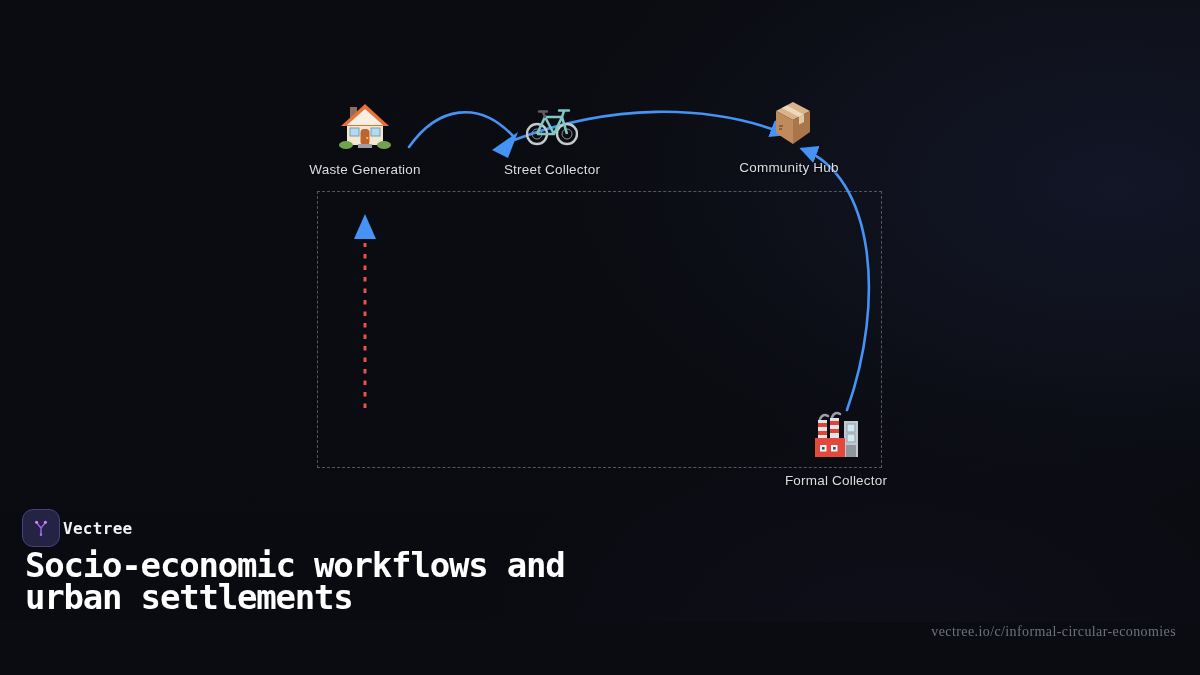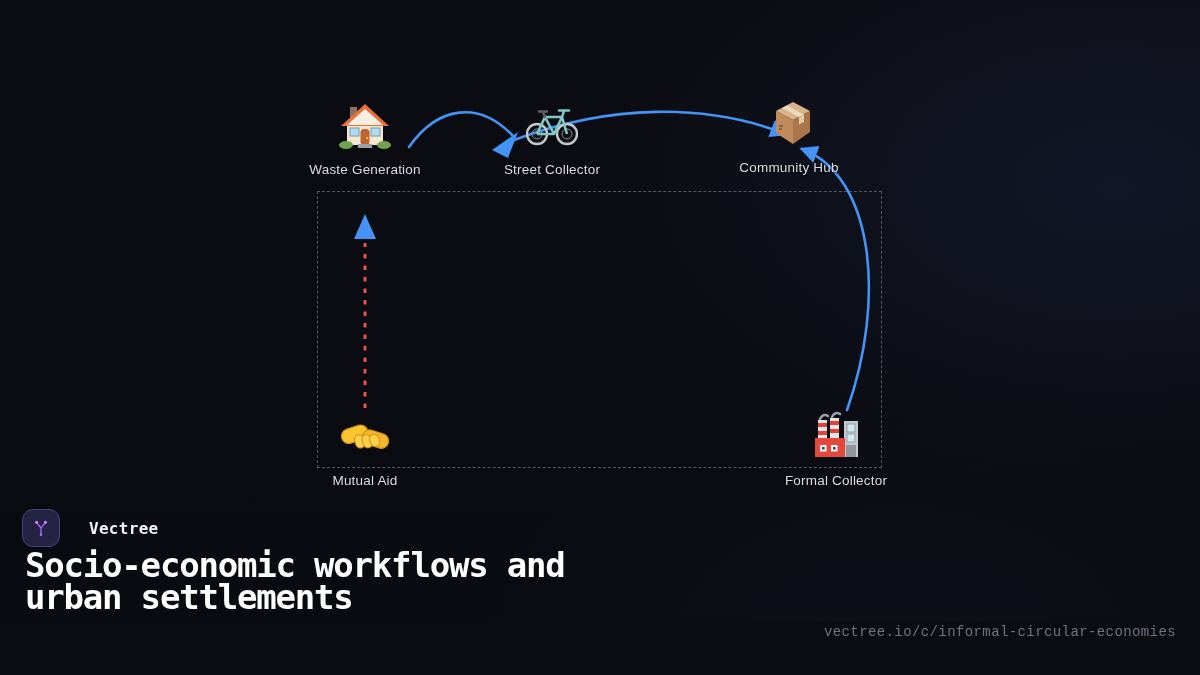--- a/index.html
+++ b/index.html
@@ -50,21 +50,21 @@
   }
   .n-waste    { left: 305px; top:  99px; }
   .n-street   { left: 492px; top:  99px; }
   .n-hub      { left: 729px; top:  97px; }
   .n-mutual   { left: 305px; top: 410px; }
   .n-industry { left: 776px; top: 410px; }
 
   
   .brand {
     position: absolute; left: 22px; top: 509px;
-    display: flex; align-items: center; gap: 29px;
+    display: flex; align-items: center; gap: 3px;
     z-index: 4;
   }
   .brand-logo {
     width: 38px; height: 38px;
     border-radius: 11px;
     background: #242344;
     border: 1.5px solid #45437a;
     display: flex; align-items: center; justify-content: center;
   }
   .brand-name {
@@ -80,21 +80,21 @@
     font-weight: bold;
     font-size: 34px;
     line-height: 32px;
     letter-spacing: -1.2px;
     color: #ffffff;
     z-index: 4;
     white-space: nowrap;
   }
   .page-url {
     position: absolute; right: 24px; top: 624px;
-    font-family: Liberation Mono, monospace;
+    font-family: Liberation Serif, serif;
     font-size: 14px;
     letter-spacing: 0.4px;
     color: #6e7380;
     z-index: 4;
   }
 </style>
 </head>
 <body>
 
 <div class="canvas">
@@ -160,38 +160,20 @@
         <circle cx="41" cy="33" r="10" fill="none" stroke="#c3c8cd" stroke-width="2.4"></circle>
         <circle cx="41" cy="33" r="5" fill="none" stroke="#8a9096" stroke-width="1"></circle>
         <path d="M11,33 L19,16 L36,16 L41,33 M19,16 L28,33 L36,16 M11,33 L28,33" fill="none" stroke="#7fc8c4" stroke-width="2.6" stroke-linejoin="round"></path>
         <path d="M36,16 L38,10 M33,9.5 L43,9.5" fill="none" stroke="#7fc8c4" stroke-width="2.4" stroke-linecap="round"></path>
         <path d="M19,16 L17,11 M13,10.5 L21,10.5" fill="none" stroke="#5d6166" stroke-width="2.4" stroke-linecap="round"></path>
       </svg>
     </div>
     <span class="node-label">Street Collector</span>
   </div>
 
-  <div class="node n-mutual">
-    <div class="icon-wrap">
-      <svg width="54" height="50" viewBox="0 0 52 48">
-        <g transform="rotate(-18 17 22)">
-          <rect x="3" y="15" width="26" height="14" rx="7" fill="#fbc531" stroke="#d5930f" stroke-width="1.2"></rect>
-        </g>
-        <g transform="rotate(18 36 27)">
-          <rect x="23" y="20" width="26" height="14" rx="7" fill="#f5b731" stroke="#d5930f" stroke-width="1.2"></rect>
-        </g>
-        <g transform="rotate(-18 26 27)">
-          <rect x="16" y="21" width="9" height="13" rx="4.5" fill="#ffd24d" stroke="#d5930f" stroke-width="1"></rect>
-          <rect x="23" y="23" width="9" height="13" rx="4.5" fill="#ffd24d" stroke="#d5930f" stroke-width="1"></rect>
-          <rect x="30" y="25" width="9" height="12" rx="4.5" fill="#ffd24d" stroke="#d5930f" stroke-width="1"></rect>
-        </g>
-      </svg>
-    </div>
-    <span class="node-label">Mutual Aid</span>
-  </div>
 
   <div class="node n-industry">
     <div class="icon-wrap">
       <svg width="52" height="52" viewBox="0 0 52 48">
         <path d="M10,7 q3,-6 8,-3" fill="none" stroke="#9aa0a6" stroke-width="2.6" stroke-linecap="round"></path>
         <path d="M22,5 q3,-6 8,-3" fill="none" stroke="#9aa0a6" stroke-width="2.6" stroke-linecap="round"></path>
         <rect x="34" y="9" width="14" height="36" fill="#c3c8ce"></rect>
         <rect x="37" y="12" width="8" height="8" fill="#cfe8f2" stroke="#95a0a8" stroke-width="1"></rect>
         <rect x="37" y="22" width="8" height="8" fill="#cfe8f2" stroke="#95a0a8" stroke-width="1"></rect>
         <rect x="36" y="33" width="10" height="12" fill="#8f969e"></rect>

